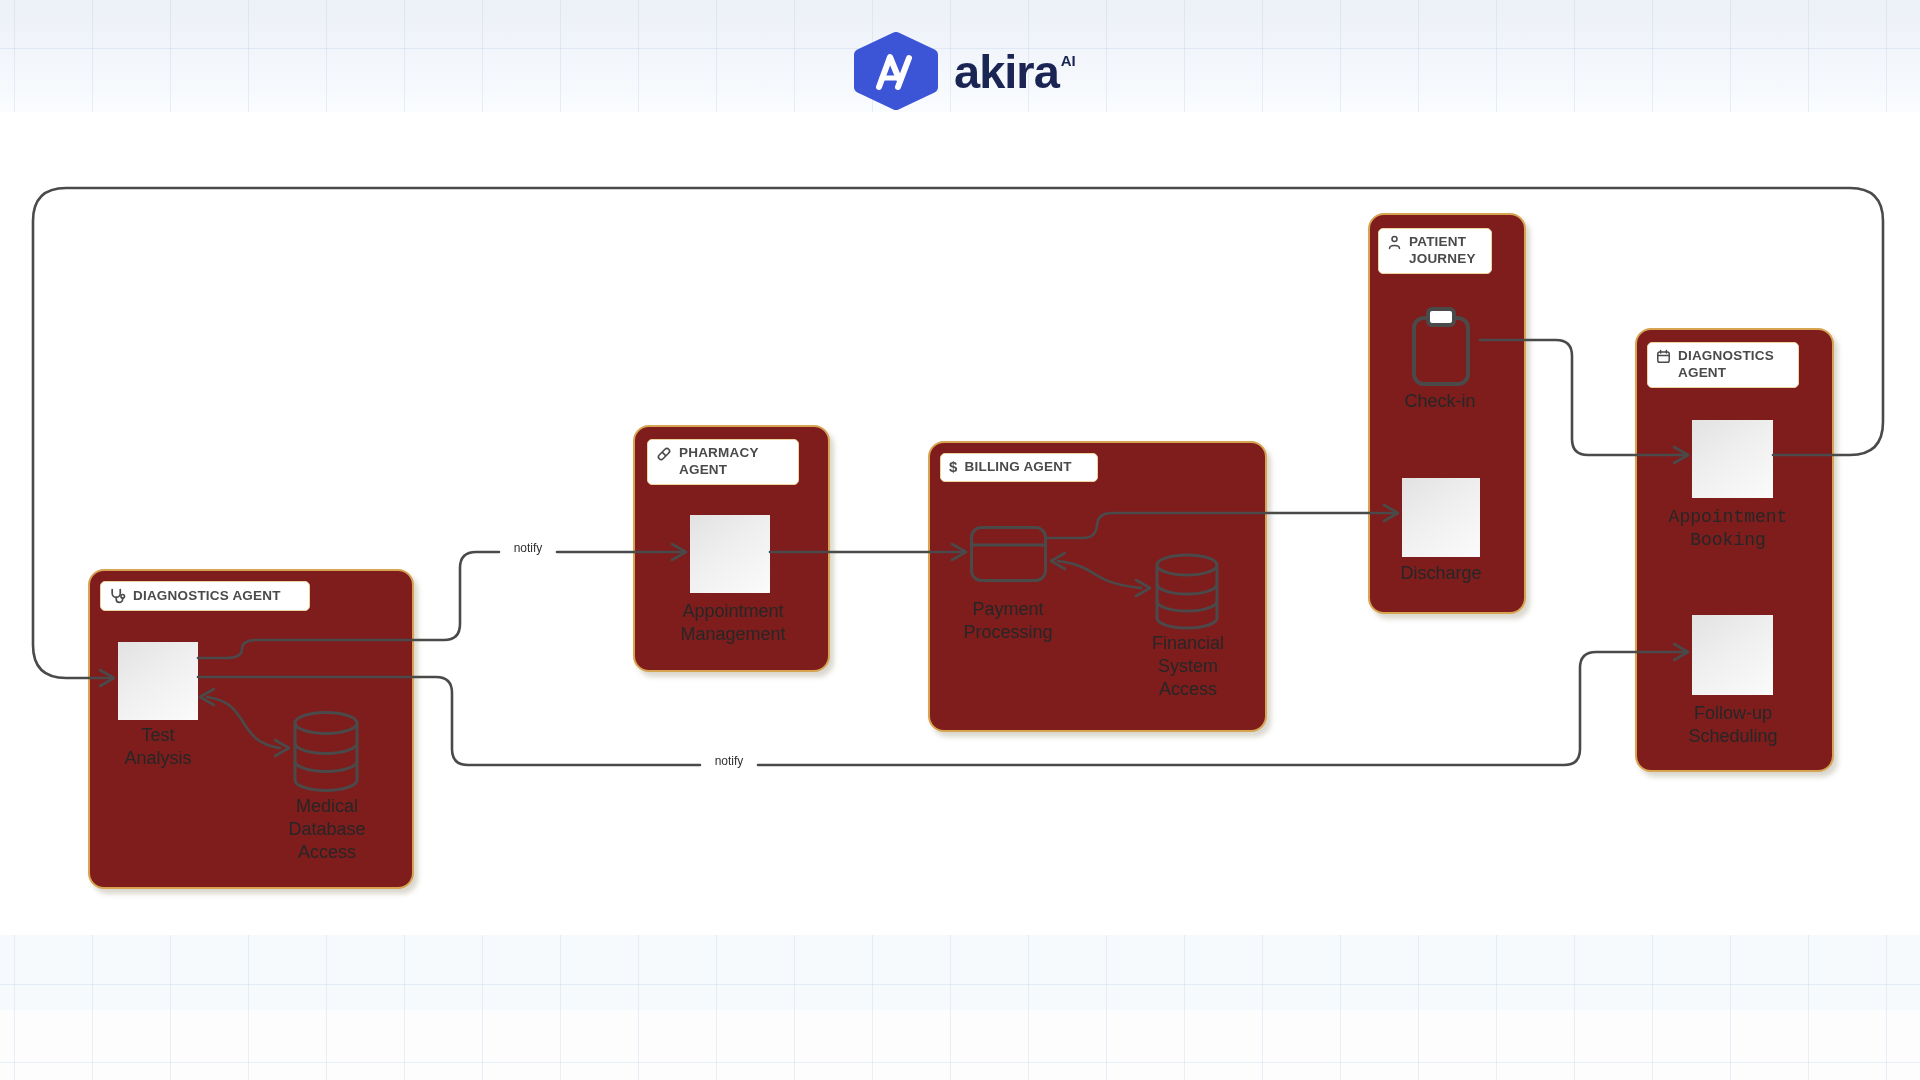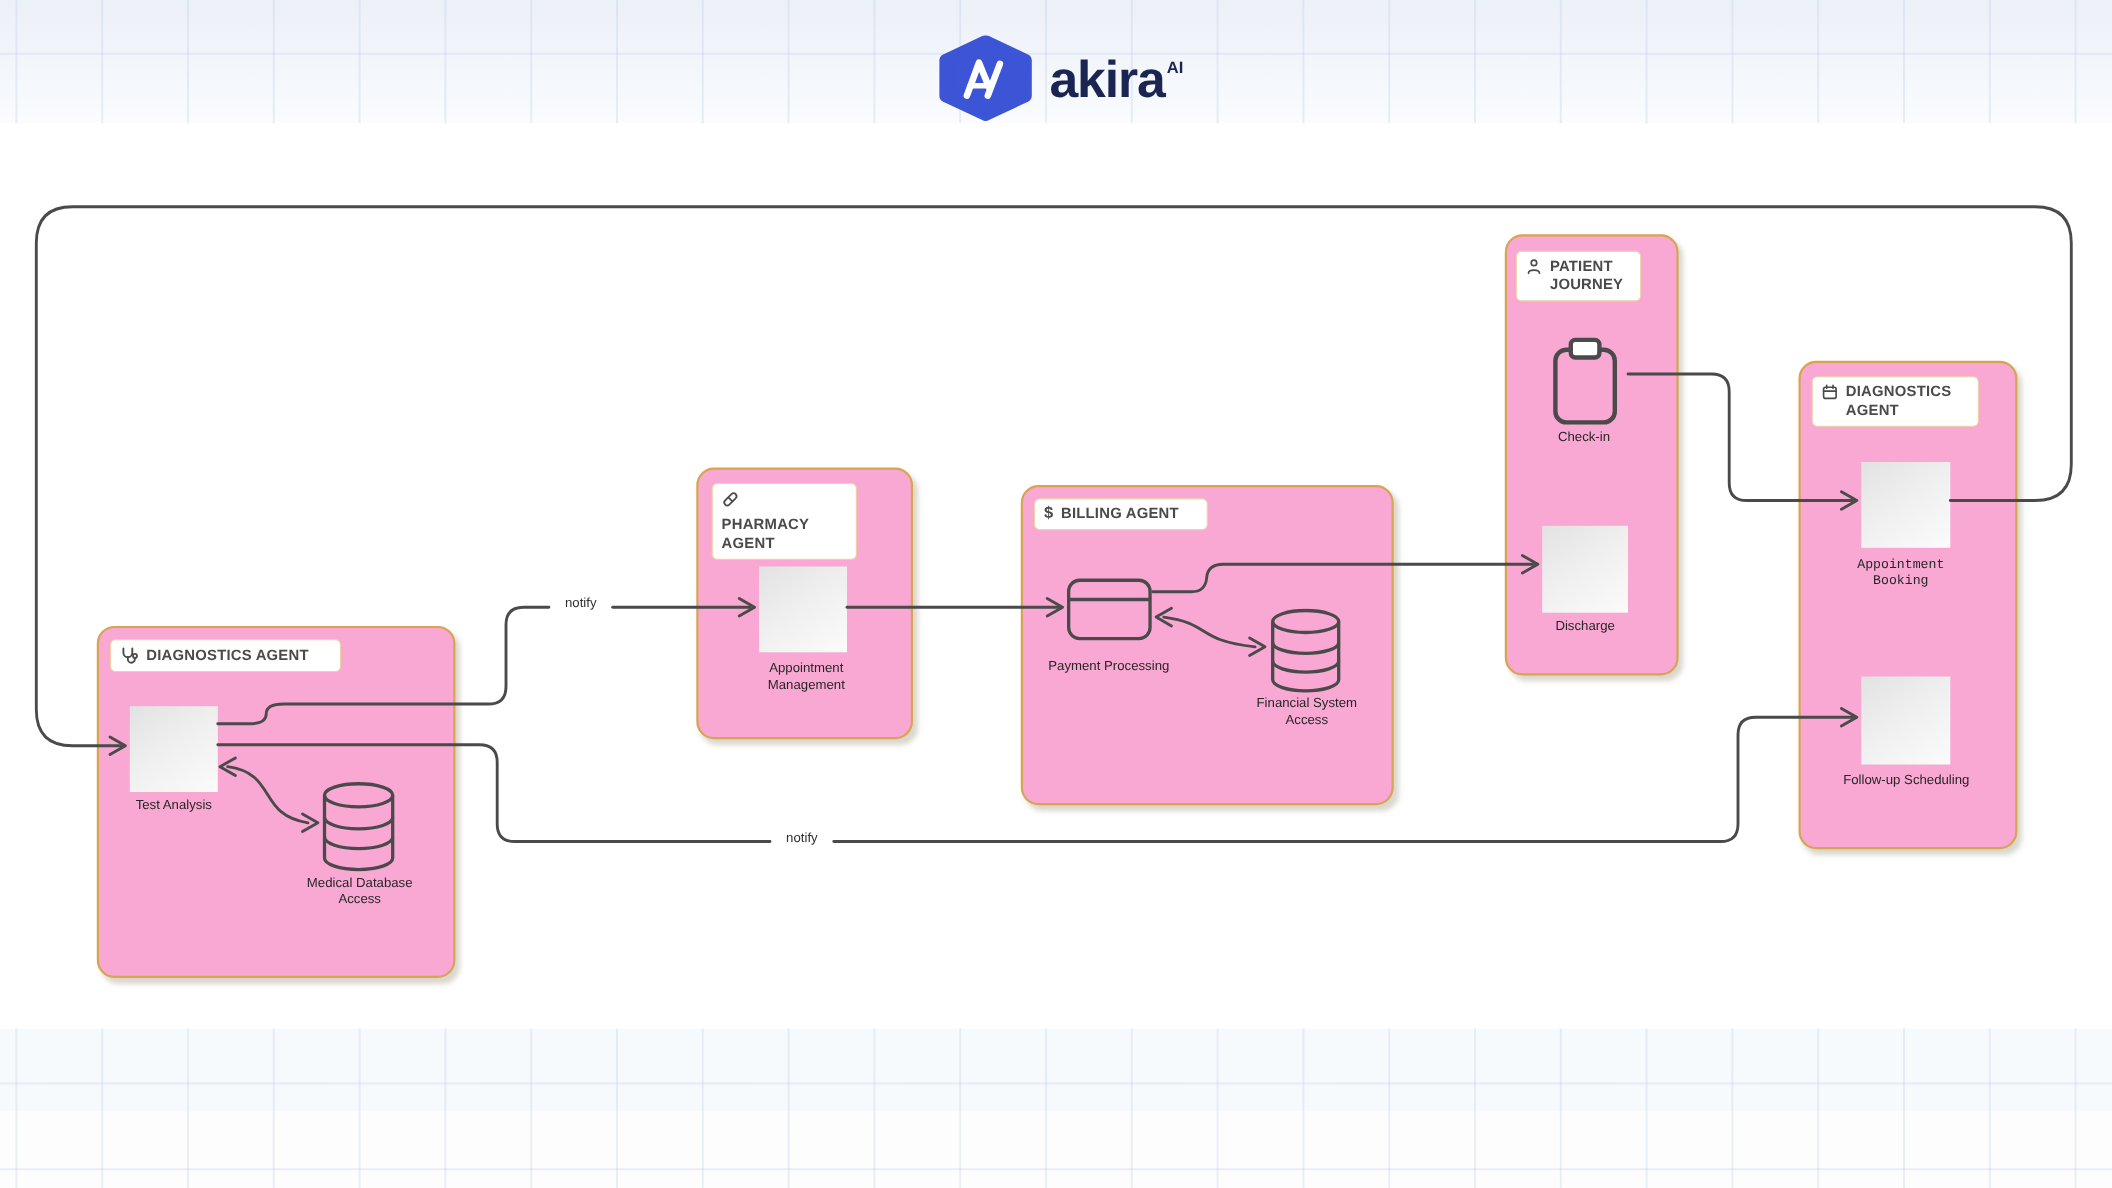--- a/index.html
+++ b/index.html
@@ -20,30 +20,30 @@
       linear-gradient(to bottom, rgba(186,203,230,.30) 1.5px, transparent 1.5px);
     background-size:78px 78px;background-position:14px 48px;}
   .diagram-canvas{left:0;top:112px;width:1920px;height:823px;background:#ffffff;}
 
   
   .logo-wrap{left:852px;top:30px;width:320px;height:82px;display:flex;align-items:center;z-index:6;}
   .logo-text{margin-left:14px;color:#1a2553;font-weight:bold;font-size:47px;letter-spacing:-1px;line-height:1;}
   .logo-sup{font-size:15px;font-weight:bold;vertical-align:22px;letter-spacing:0;margin-left:2px;}
 
   
-  .agent-box{background:#f9a8d4;border:2px solid #d7a452;border-radius:16px;
+  .agent-box{background:#7f1d1d;border:2px solid #d7a452;border-radius:16px;
     box-shadow:4px 5px 5px rgba(150,140,115,.35);z-index:2;}
   .agent-label{position:absolute;background:#ffffff;border:1.5px solid #ecd3a0;border-radius:5px;
     display:flex;align-items:flex-start;gap:7px;padding:5px 8px;box-sizing:border-box;
     font-size:13.5px;font-weight:bold;color:#4a4a4a;letter-spacing:.2px;line-height:1.25;}
   .agent-label svg{flex:0 0 auto;margin-top:1px;}
 
   
   .node-square{background:linear-gradient(145deg,#e2e2e2 0%,#efefef 45%,#fbfbfb 100%);z-index:3;}
-  .node-text{font-size:12px;color:#262626;text-align:center;line-height:1.28;z-index:3;}
+  .node-text{font-size:18px;color:#262626;text-align:center;line-height:1.28;z-index:3;}
   .edge-label{font-size:12px;color:#303030;text-align:center;z-index:5;}
 
   svg.icon{display:block;}
   .edges-layer{left:0;top:0;width:1920px;height:1080px;z-index:4;pointer-events:none;}
   .icon-layer{z-index:3;}
 </style>
 </head>
 <body>
 
 <div class="abs band-top"></div>
@@ -67,21 +67,21 @@
     <svg class="icon" width="17" height="17" viewBox="0 0 16 16">
       <path d="M3 1.5 V5 a3.8 3.8 0 0 0 7.6 0 V1.5" fill="none" stroke="#4a4a4a" stroke-width="1.6" stroke-linecap="round"></path>
       <path d="M6.8 8.8 V10.6 a3 3 0 0 0 6 0 V9.6" fill="none" stroke="#4a4a4a" stroke-width="1.6" stroke-linecap="round"></path>
       <circle cx="12.9" cy="7.8" r="1.7" fill="none" stroke="#4a4a4a" stroke-width="1.5"></circle>
     </svg>
     <span>DIAGNOSTICS AGENT</span>
   </div>
 </div>
 
 <div class="abs agent-box" style="left:633px;top:425px;width:193px;height:243px;">
-  <div class="agent-label" style="left:12px;top:12px;width:132px;flex-direction:column;">
+  <div class="agent-label" style="left:12px;top:12px;width:152px;">
     <svg class="icon" width="16" height="16" viewBox="0 0 15 15">
       <g transform="rotate(45 7.5 7.5)" fill="none" stroke="#4a4a4a" stroke-width="1.5">
         <rect x="5" y="1.2" width="5" height="12.6" rx="2.5"></rect>
         <path d="M5 7.5 H10"></path>
       </g>
     </svg>
     <span>PHARMACY AGENT</span>
   </div>
 </div>
 

